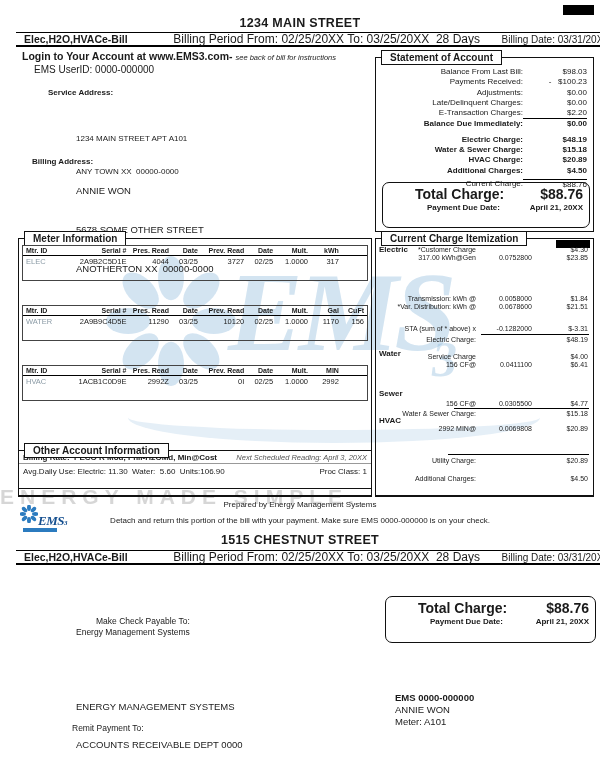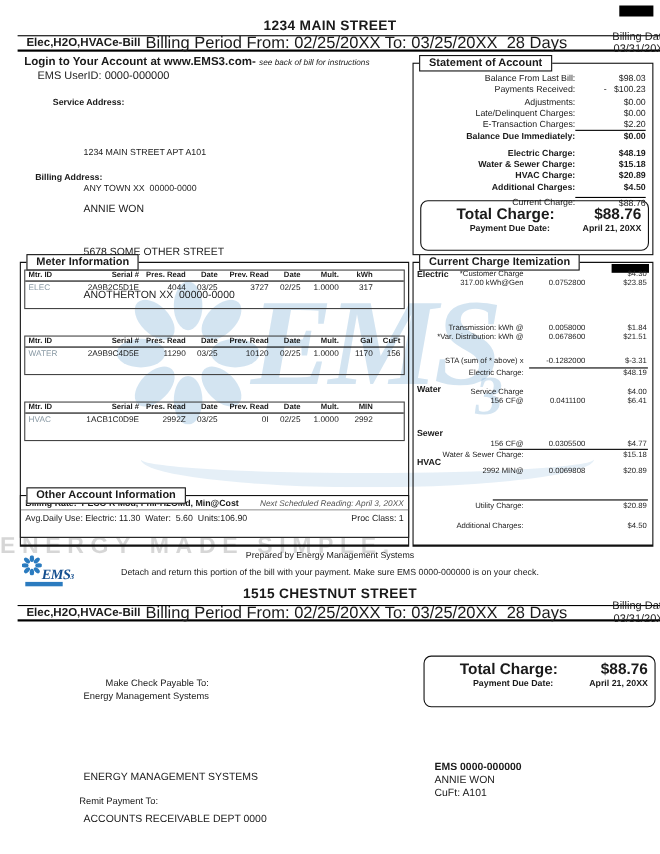--- a/index.html
+++ b/index.html
@@ -23,21 +23,21 @@
   .reg{position:absolute;background:#000;}
   .reg-top{left:563px;top:5px;width:31px;height:10px;}
 
   
   .street{position:absolute;left:0;width:600px;text-align:center;font-weight:bold;
           font-size:12.5px;letter-spacing:.3px;}
   .bill-bar{position:absolute;left:16px;width:600px;height:15px;box-sizing:border-box;
             border-top:1.8px solid #000;border-bottom:2.6px solid #000;
             display:flex;align-items:center;background:transparent;}
   .bb-type{width:170px;padding-left:8px;font-weight:bold;font-size:10.5px;}
-  .bb-period{flex:1;text-align:left;font-size:15px;}
+  .bb-period{flex:1;text-align:left;font-size:12px;}
   .bb-date{width:148px;text-align:right;padding-right:6px;font-size:10px;}
 
   .login{position:absolute;left:22px;top:50px;font-size:10.5px;font-weight:bold;}
   .login .note{font-weight:normal;font-style:italic;font-size:7.5px;}
   .userid{position:absolute;left:34px;top:64px;font-size:10px;}
   .addr-label{position:absolute;font-weight:bold;font-size:8px;}
   .addr-lines{position:absolute;font-size:8px;line-height:11px;}
   .baddr-lines{position:absolute;font-size:9.5px;line-height:13px;}
 
   
@@ -448,15 +448,15 @@
       </div>
     <div class="tb-r2">
         <span>Payment Due Date:</span>
         <span>April 21, 20XX</span>
       </div>
   </div>
 
 
   <div class="acct" style="top:692px;font-weight:bold;">EMS 0000-000000</div>
   <div class="acct" style="top:704px;">ANNIE WON</div>
-  <div class="acct" style="top:716px;">CuFt: A101</div>
+  <div class="acct" style="top:716px;">Meter: A101</div>
 
 </div>
 
 </body></html>

